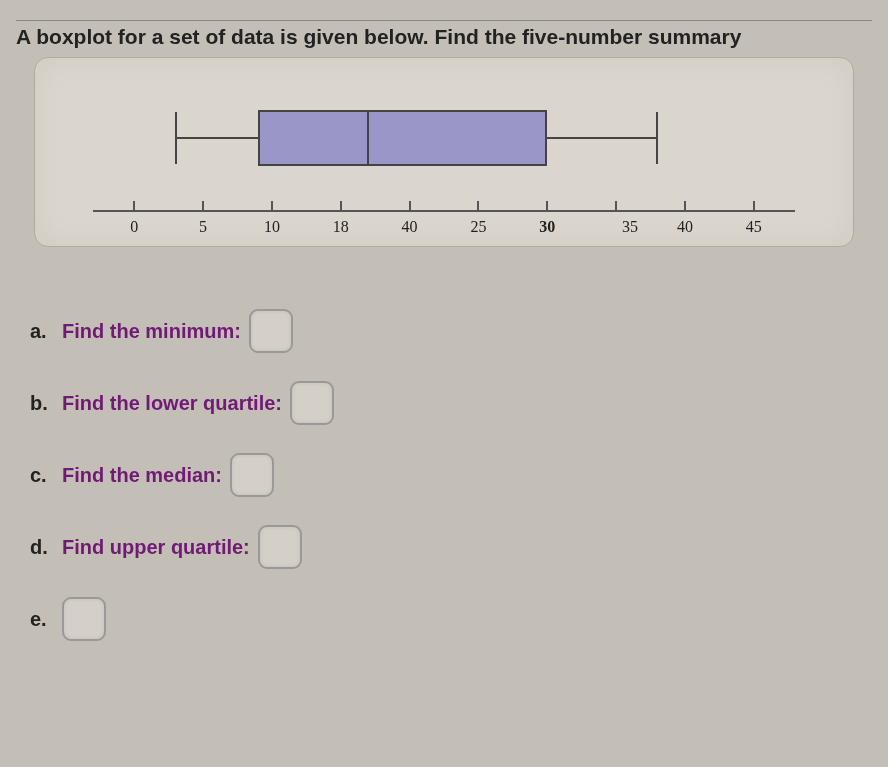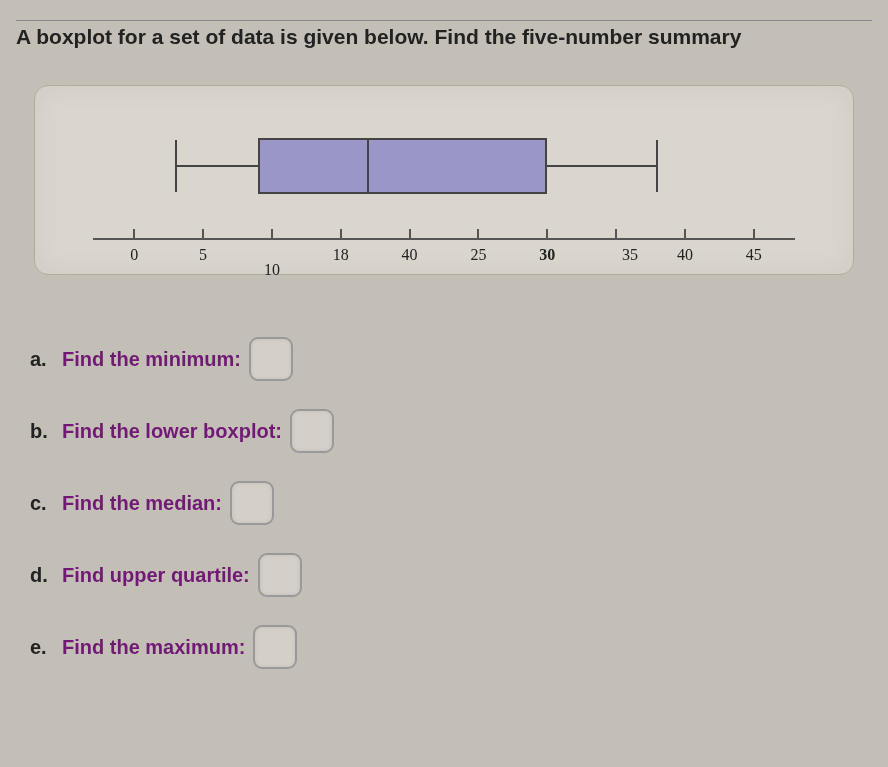--- a/index.html
+++ b/index.html
@@ -12,21 +12,21 @@
       overflow: hidden;
     }
     .container {
       border-top: 1px solid #888;
       padding-top: 4px;
     }
     .prompt {
       font-size: 21px;
       font-weight: bold;
       color: #222;
-      margin-bottom: 36px;
+      margin-bottom: 8px;
     }
     .chart-card {
       background: #dad6cd;
       border: 1px solid #b0aaa0;
       border-radius: 14px;
       padding: 28px 28px 10px 28px;
       margin: 0 18px 28px 18px;
       box-shadow: inset 0 0 30px rgba(0,0,0,0.05);
     }
     .chart-area {
@@ -143,21 +143,21 @@
           <div class="whisker-cap" style="left: calc(80.3922% - 1px);"></div>
           <div class="box" style="left: 23.5294%; width: 41.1765%;"></div>
           <div class="median-line" style="left: calc(39.2157% - 1px);"></div>
         </div>
       <div class="axis" id="axis">
           <div class="tick" style="left: calc(5.88235% - 1px);"></div>
           <div class="tick-label" style="left: 5.88235%;">0</div>
           <div class="tick" style="left: calc(15.6863% - 1px);"></div>
           <div class="tick-label" style="left: 15.6863%;">5</div>
           <div class="tick" style="left: calc(25.4902% - 1px);"></div>
-          <div class="tick-label" style="left: 25.4902%; margin-top: 15px;">10</div>
+          <div class="tick-label" style="left: 25.4902%;">10</div>
           <div class="tick" style="left: calc(35.2941% - 1px);"></div>
           <div class="tick-label" style="left: 35.2941%;">18</div>
           <div class="tick" style="left: calc(45.098% - 1px);"></div>
           <div class="tick-label" style="left: 45.098%;">40</div>
           <div class="tick" style="left: calc(54.902% - 1px);"></div>
           <div class="tick-label" style="left: 54.902%;">25</div>
           <div class="tick" style="left: calc(64.7059% - 1px);"></div>
           <div class="tick-label" style="left: 64.7059%; font-weight: bold;">30</div>
           <div class="tick" style="left: calc(74.5098% - 1px);"></div>
           <div class="tick-label" style="left: 74.5098%; margin-left: 14px;">35</div>
@@ -170,32 +170,31 @@
   </div>
 
   <div class="questions">
     <div class="q-row">
       <span class="q-letter">a.</span>
       <span class="q-text">Find the minimum:</span>
       <input class="answer-input" type="text" style="">
     </div>
     <div class="q-row">
       <span class="q-letter">b.</span>
-      <span class="q-text">Find the lower boxplot:</span>
+      <span class="q-text">Find the lower quartile:</span>
       <input class="answer-input" type="text" style="">
     </div>
     <div class="q-row">
       <span class="q-letter">c.</span>
       <span class="q-text">Find the median:</span>
       <input class="answer-input" type="text" style="">
     </div>
     <div class="q-row">
       <span class="q-letter">d.</span>
       <span class="q-text">Find upper quartile:</span>
       <input class="answer-input" type="text" style="">
     </div>
     <div class="q-row">
       <span class="q-letter">e.</span>
-      <span class="q-text">Find the maximum:</span>
       <input class="answer-input" type="text" style="">
     </div>
   </div>
 </div>
 
 </body></html>

